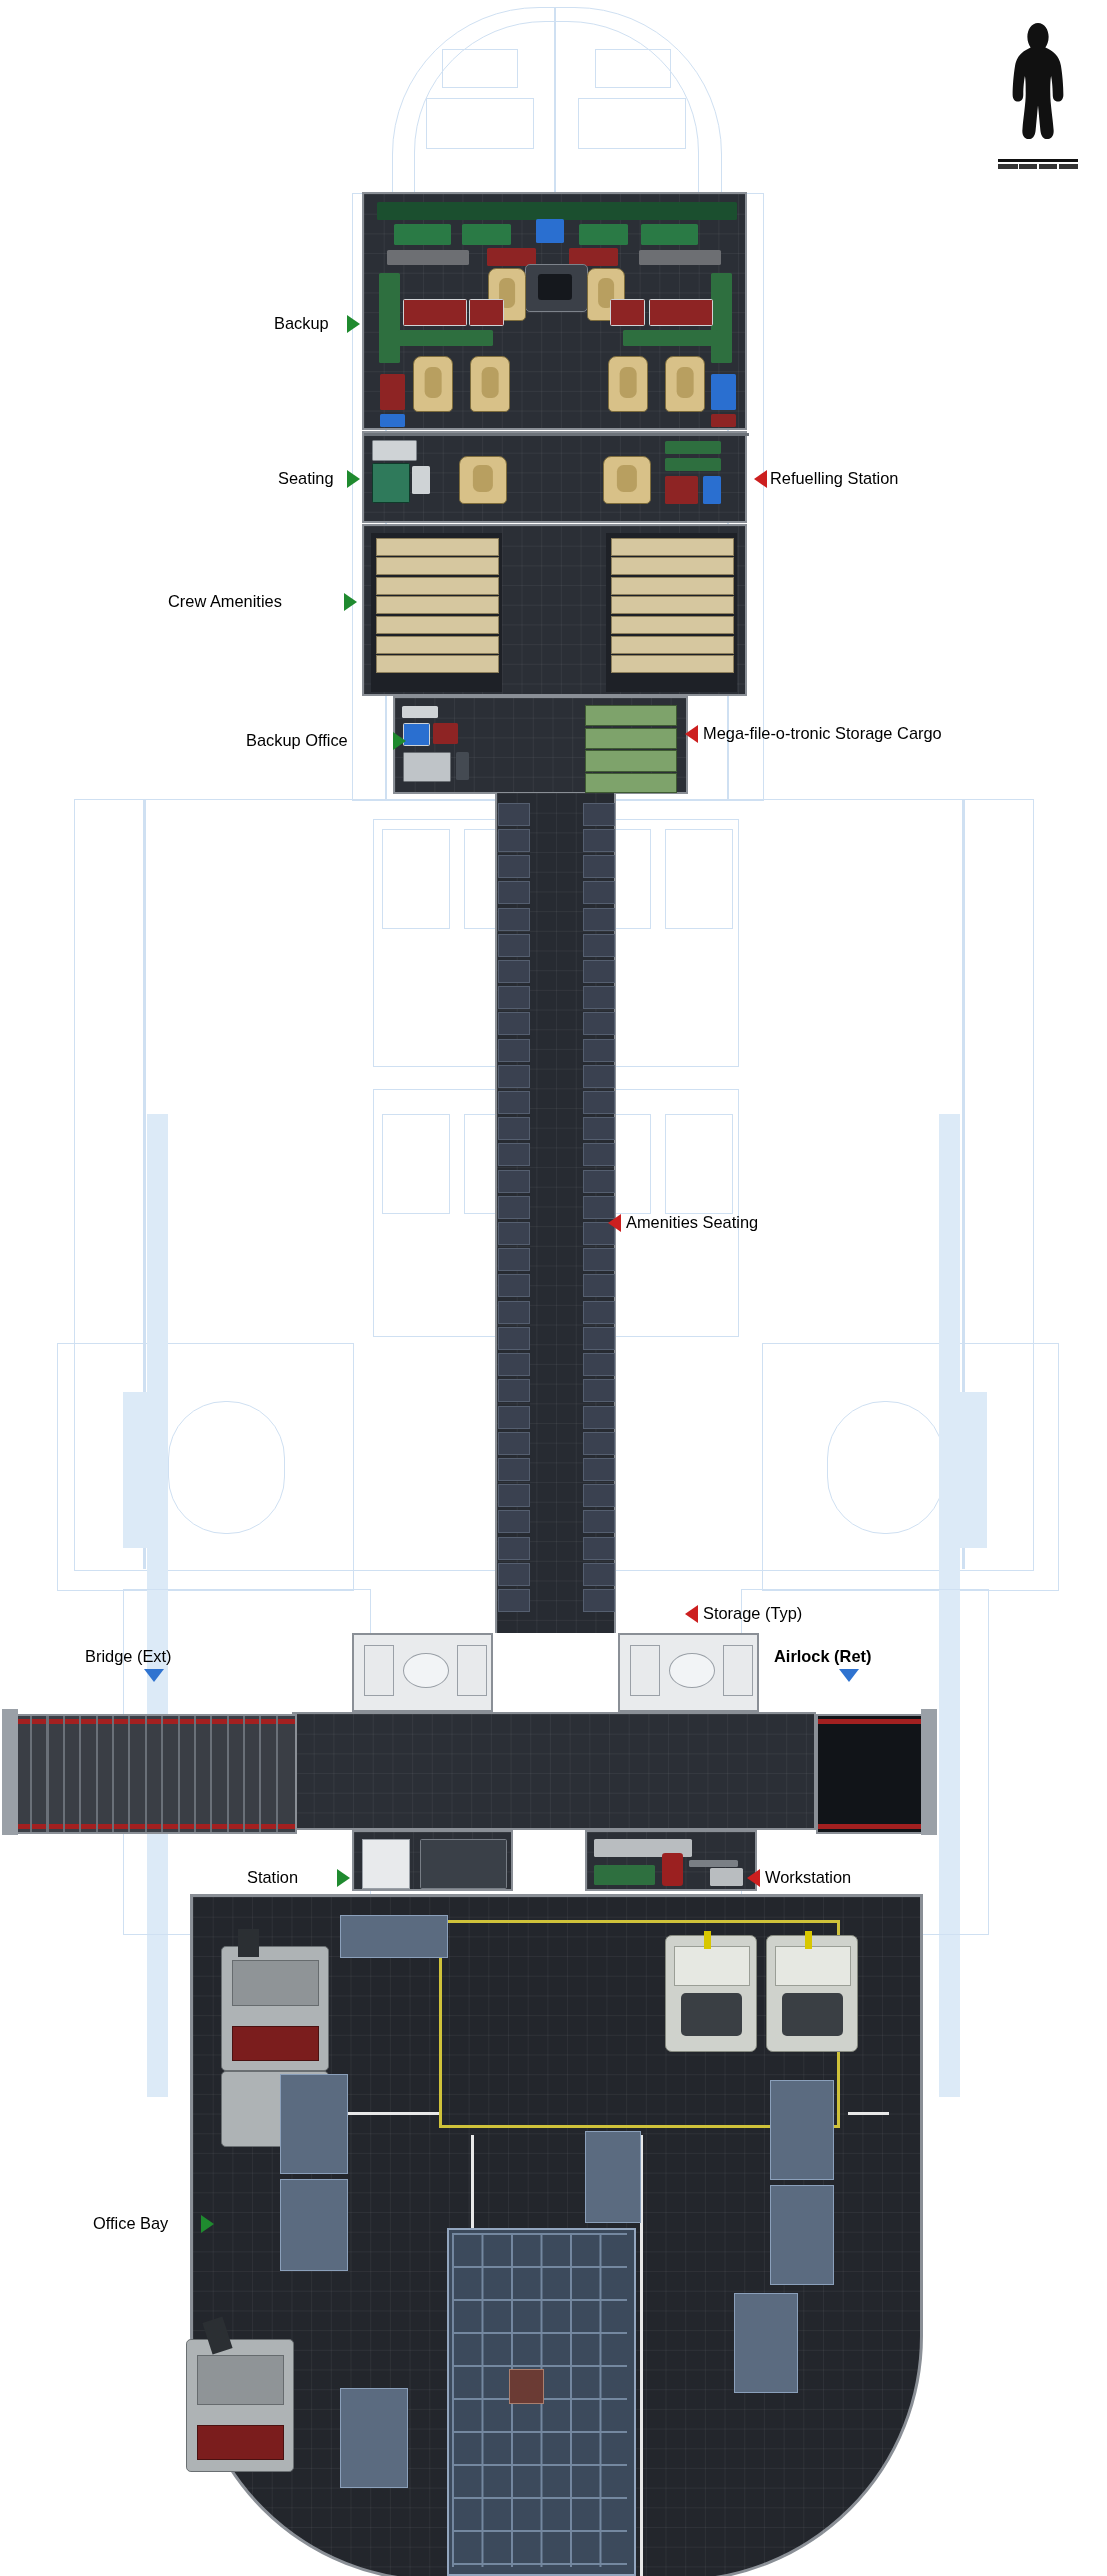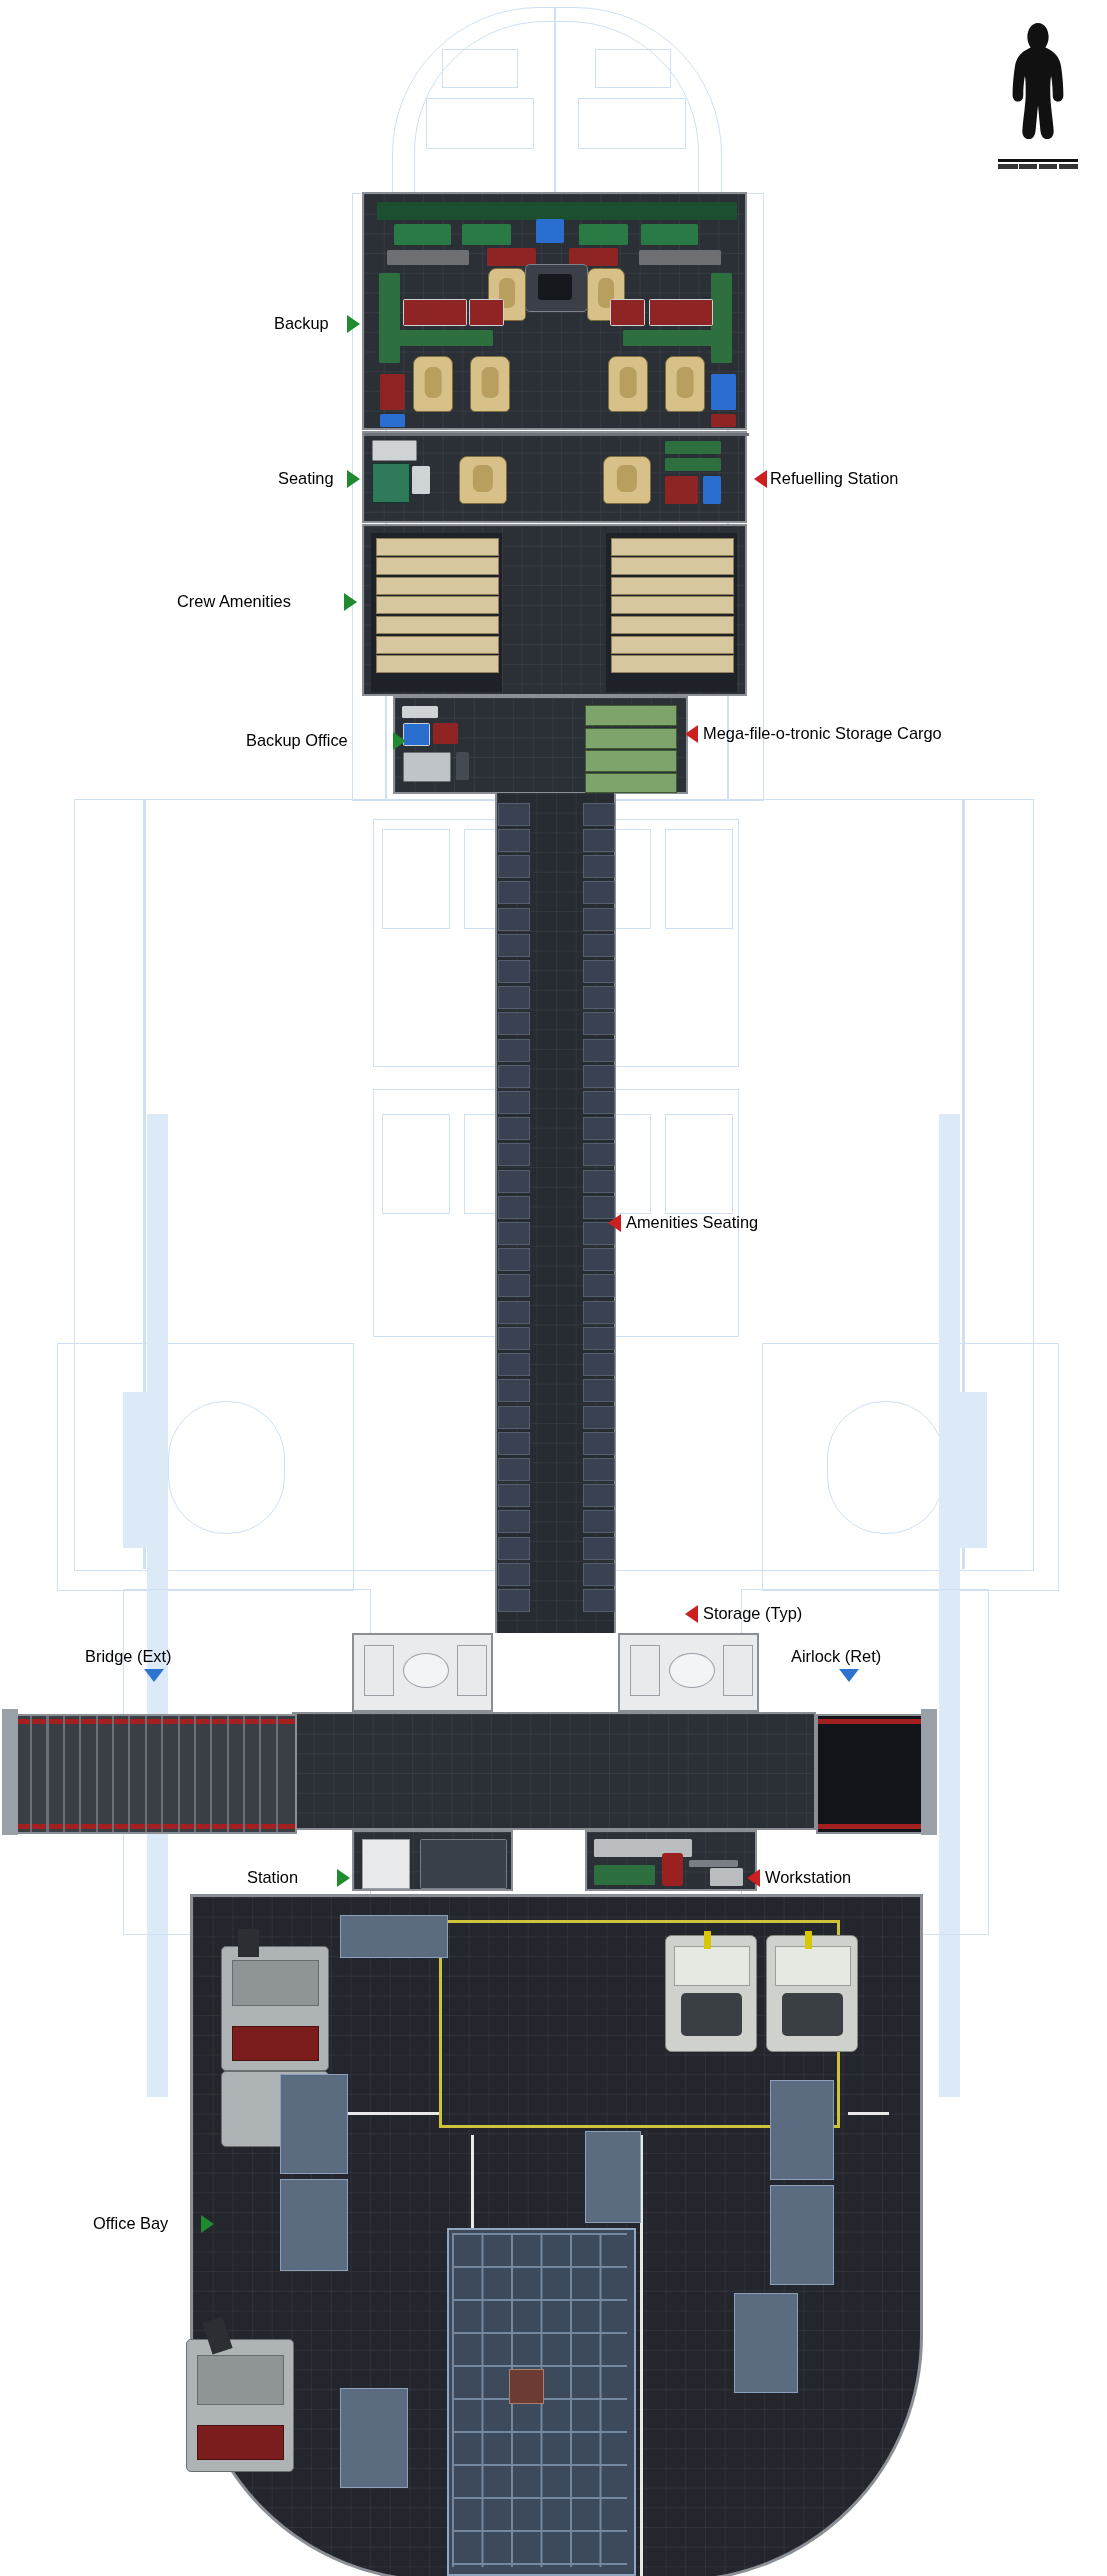--- a/index.html
+++ b/index.html
@@ -392,39 +392,39 @@
 
   <div class="lbl" style="left:274px;top:315px;">Backup</div>
   <div class="tri r" style="left:347px;top:315px;"></div>
 
   <div class="lbl" style="left:278px;top:470px;">Seating</div>
   <div class="tri r" style="left:347px;top:470px;"></div>
 
   <div class="tri l" style="left:754px;top:470px;"></div>
   <div class="lbl" style="left:770px;top:470px;">Refuelling Station</div>
 
-  <div class="lbl" style="left:177px;top:593px;">Crew Amenities</div>
+  <div class="lbl" style="left:168px;top:593px;">Crew Amenities</div>
   <div class="tri r" style="left:344px;top:593px;"></div>
 
   <div class="lbl" style="left:246px;top:732px;">Backup Office</div>
   <div class="tri r" style="left:393px;top:732px;"></div>
 
   <div class="tri l" style="left:685px;top:725px;"></div>
   <div class="lbl" style="left:703px;top:725px;">Mega-file-o-tronic Storage Cargo</div>
 
   <div class="tri l" style="left:608px;top:1214px;"></div>
   <div class="lbl" style="left:626px;top:1214px;">Amenities Seating</div>
 
   <div class="tri l" style="left:685px;top:1605px;"></div>
   <div class="lbl" style="left:703px;top:1605px;">Storage (Typ)</div>
 
   <div class="lbl" style="left:85px;top:1648px;">Bridge (Ext)</div>
   <div class="tri d" style="left:144px;top:1669px;"></div>
 
-  <div class="lbl" style="left:791px;top:1648px;">Airlock (Ret)</div>
+  <div class="lbl" style="left:774px;top:1648px;font-weight:bold;">Airlock (Ret)</div>
   <div class="tri d" style="left:839px;top:1669px;"></div>
 
   <div class="lbl" style="left:247px;top:1869px;">Station</div>
   <div class="tri r" style="left:337px;top:1869px;"></div>
 
   <div class="tri l" style="left:747px;top:1869px;"></div>
   <div class="lbl" style="left:765px;top:1869px;">Workstation</div>
 
   <div class="lbl" style="left:93px;top:2215px;">Office Bay</div>
   <div class="tri r" style="left:201px;top:2215px;"></div>

